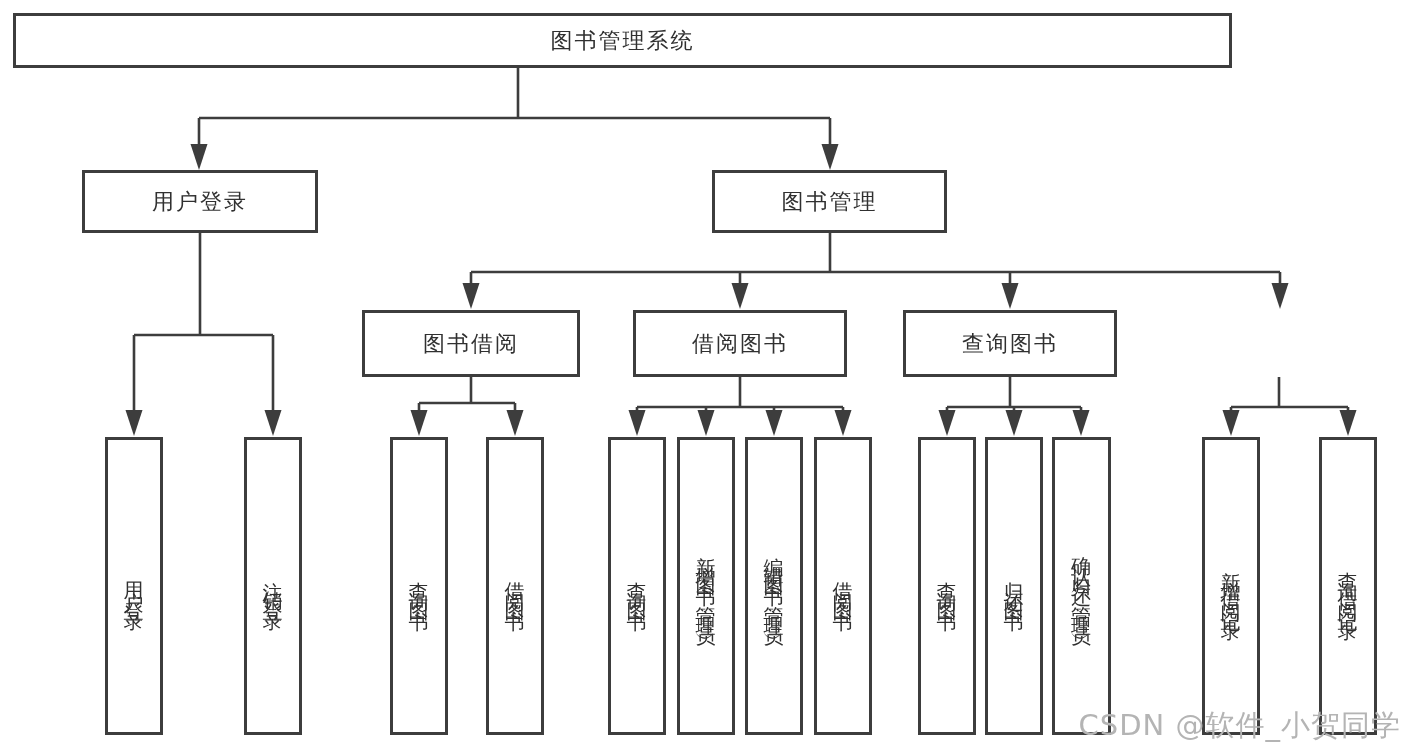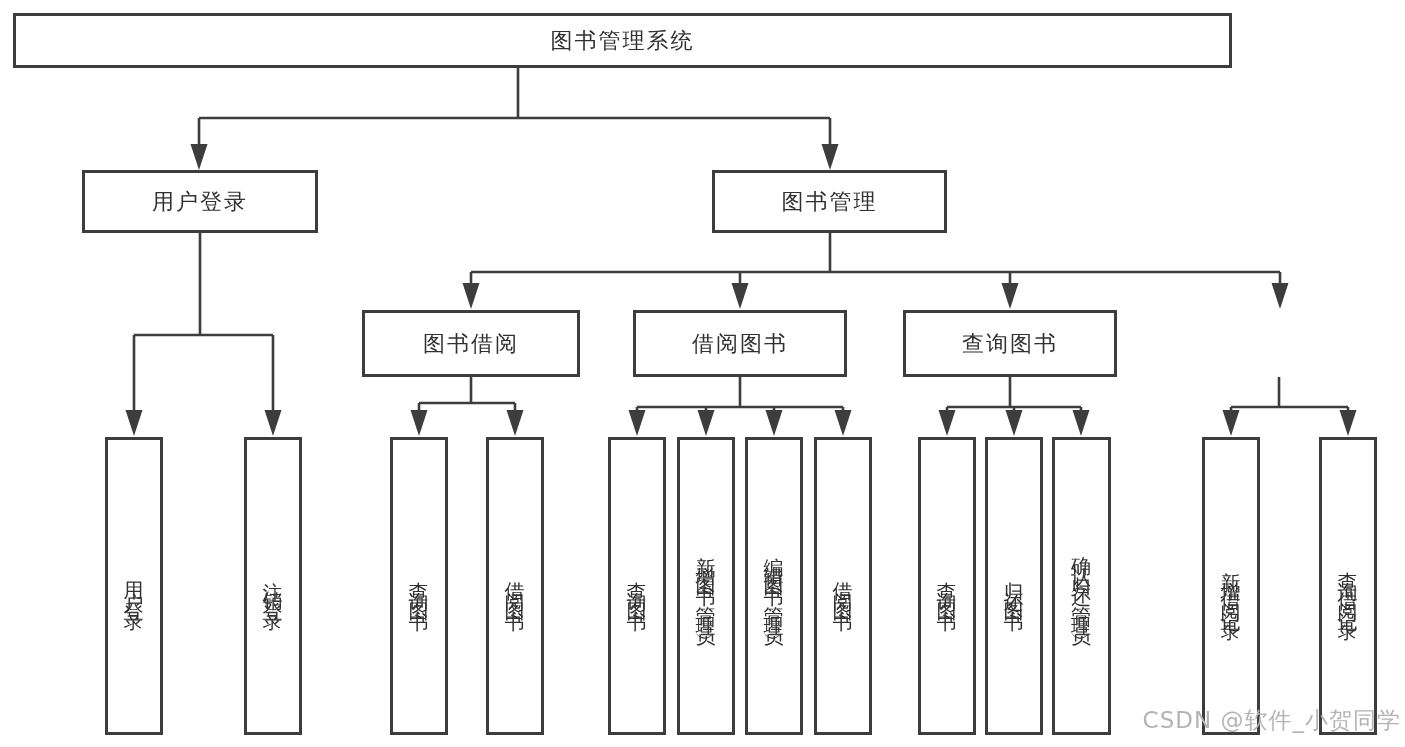--- a/index.html
+++ b/index.html
@@ -36,22 +36,22 @@
   }
   .v .label{
     writing-mode:vertical-rl;
     text-orientation:mixed;
     font-size:20px;
     letter-spacing:10px;
     line-height:1;
   }
   .watermark{
     position:absolute;
-    right:4px;bottom:11px;
-    font-size:23px;
+    right:4px;bottom:1px;
+    font-size:29px;
     letter-spacing:1px;
     color:var(--watermark);
     white-space:nowrap;
   }
 </style>
 </head>
 <body>
 
 <div class="canvas">
 

